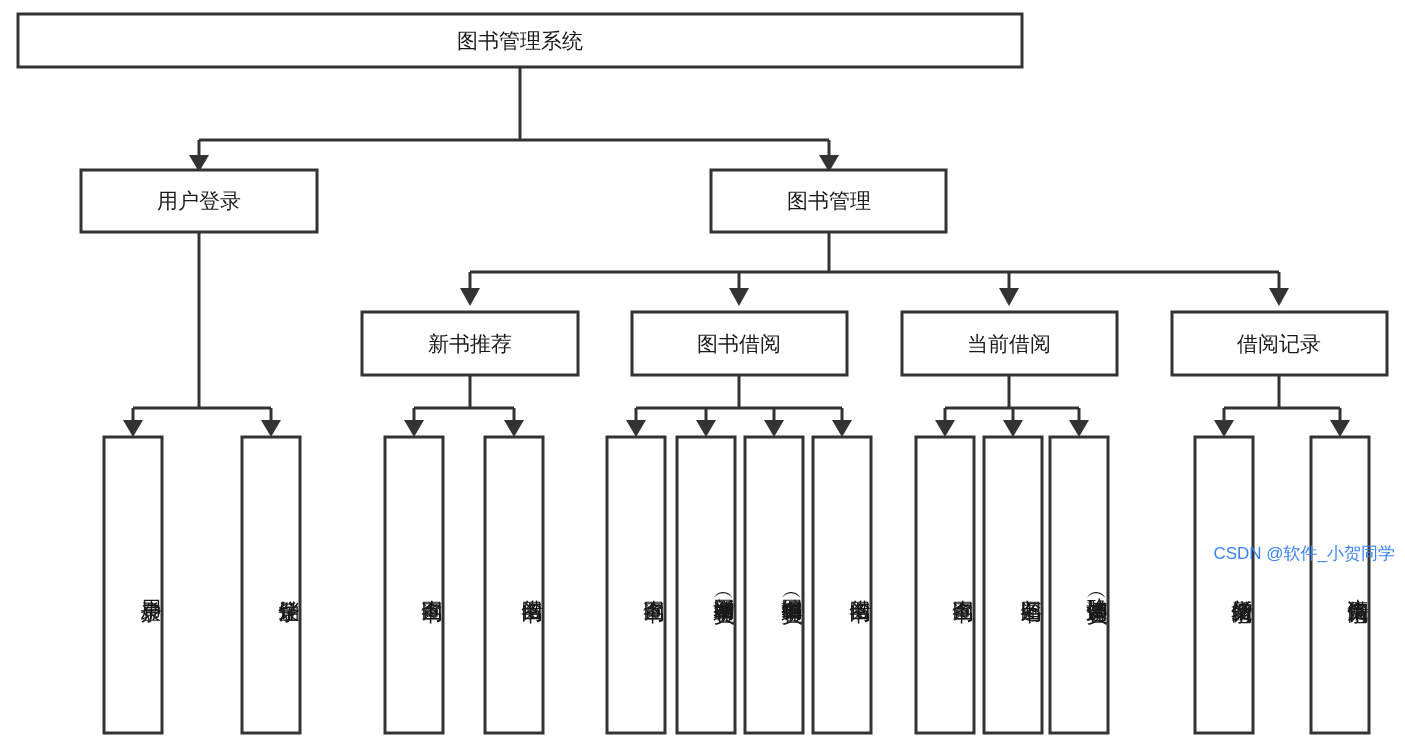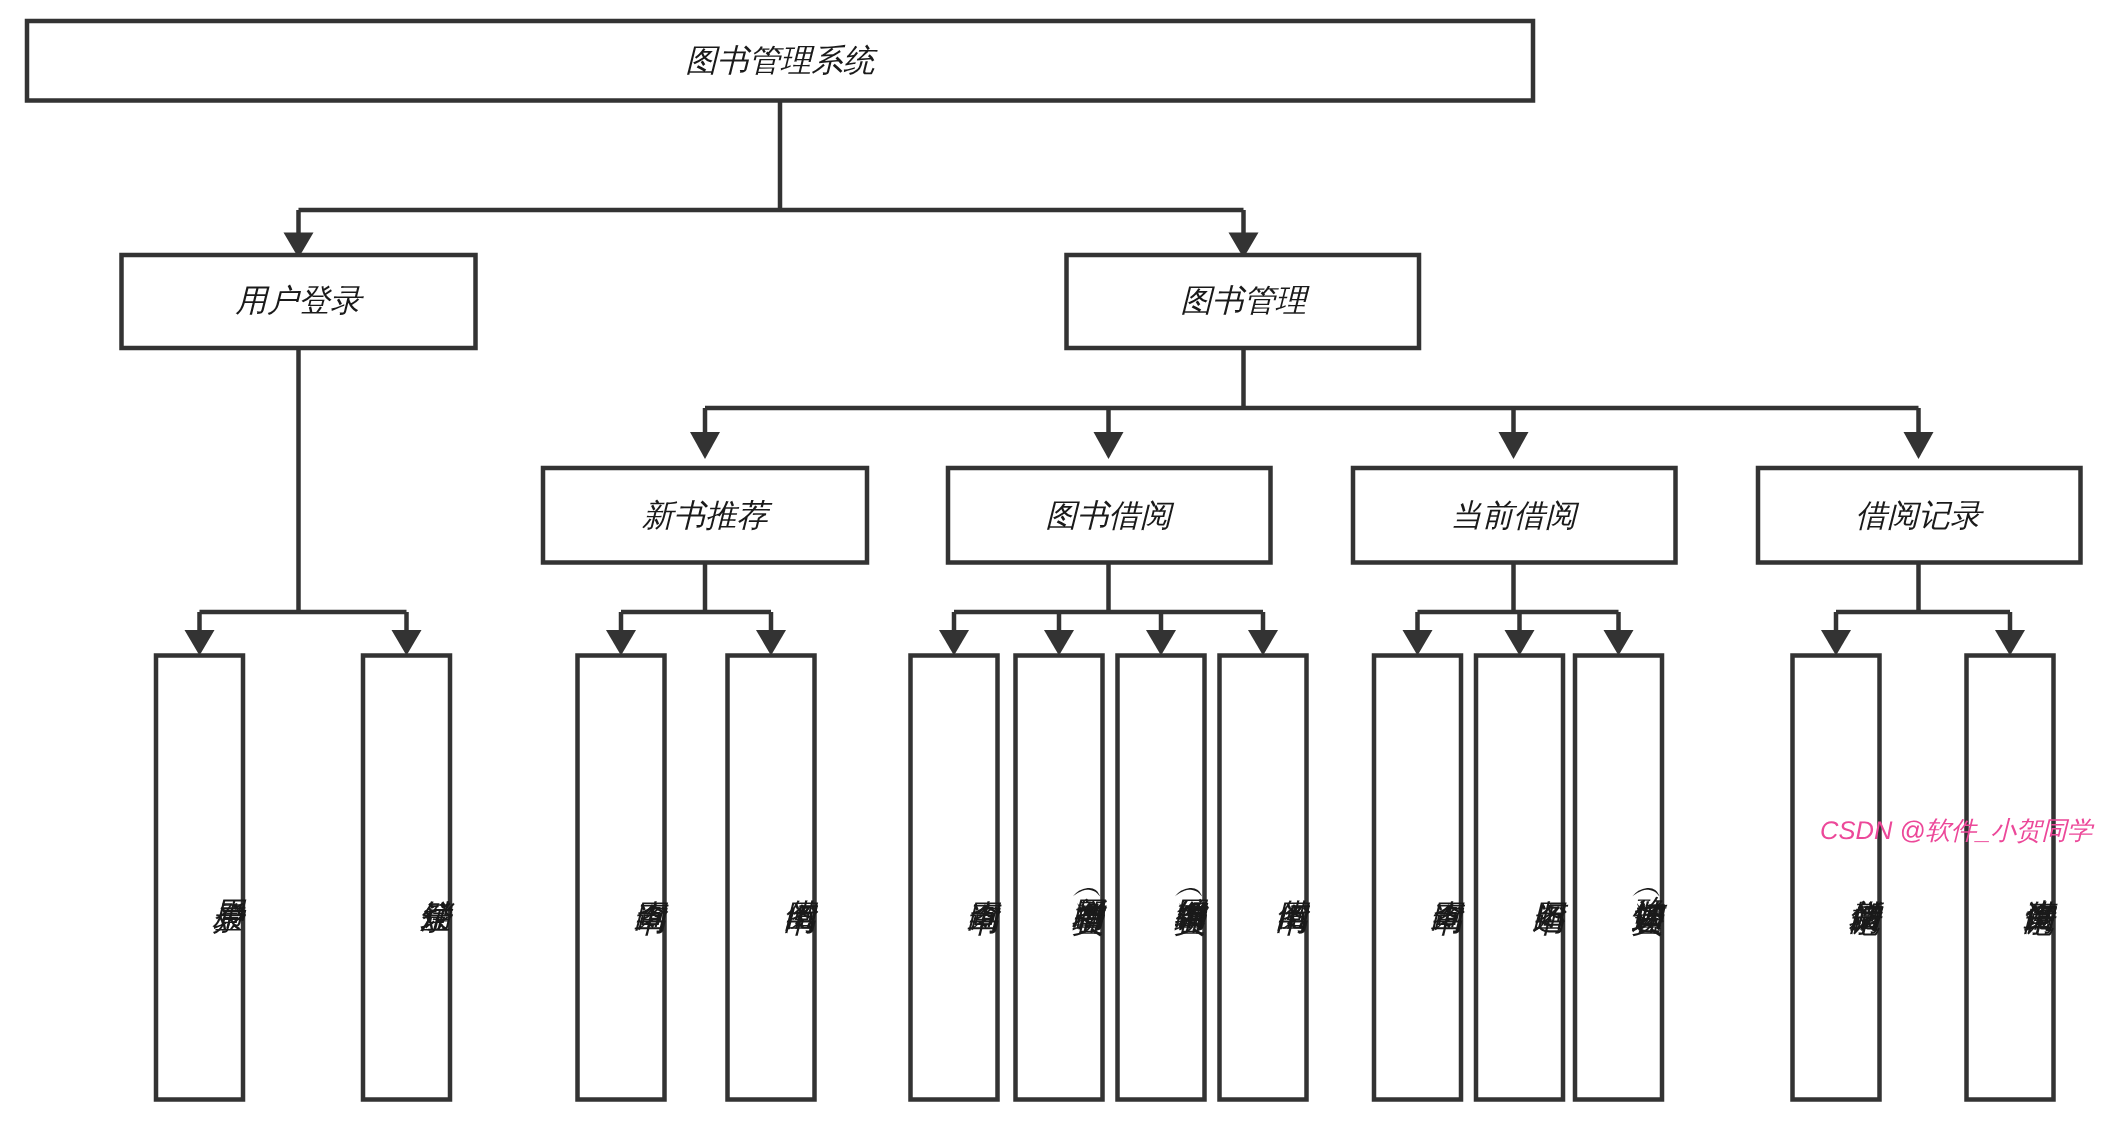--- a/index.html
+++ b/index.html
@@ -10,21 +10,20 @@
   body {
     width: 1405px;
     height: 747px;
     font-family: "Liberation Sans", "DejaVu Sans", sans-serif;
     overflow: hidden;
   }
   #diagram-root {
     position: relative;
     width: 1405px;
     height: 571px;
-    font-style: italic;
   }
   svg#tree-svg {
     position: absolute;
     top: 0;
     left: 0;
     width: 1405px;
     height: 747px;
     display: block;
   }
   .node-box {
@@ -62,21 +61,21 @@
     white-space: nowrap;
     pointer-events: none;
     user-select: none;
   }
   .watermark {
     position: absolute;
     right: 10px;
     bottom: 6px;
     font-family: "Liberation Sans", "DejaVu Sans", sans-serif;
     font-size: 17px;
-    color: #ec4899;
+    color: #3b82f6;
     white-space: nowrap;
     user-select: none;
   }
 </style>
 </head>
 <body>
 
 <div id="diagram-root">
 
   <svg id="tree-svg" viewBox="0 0 1405 747">

